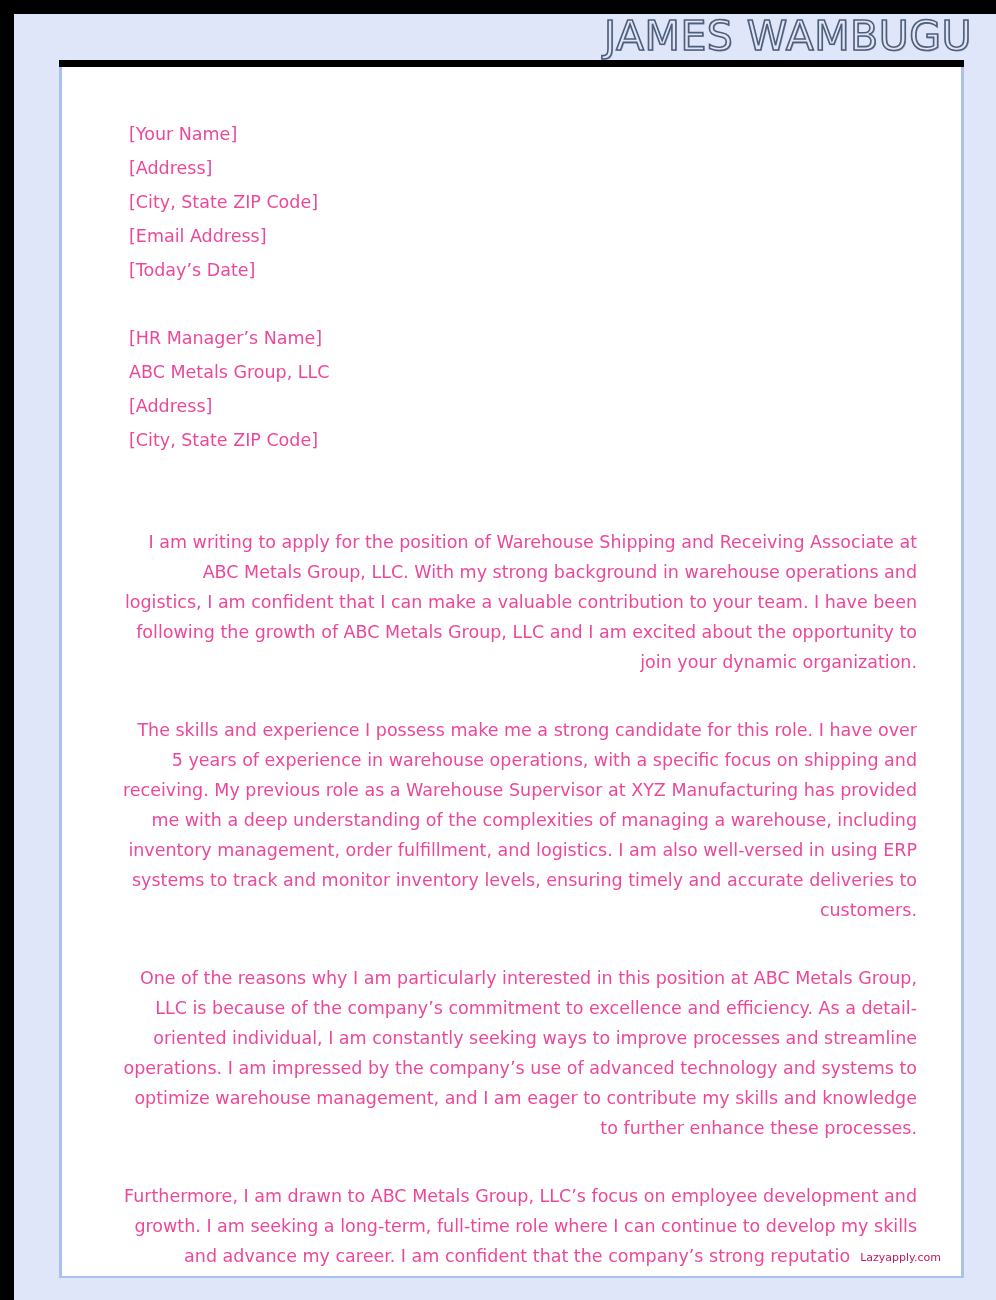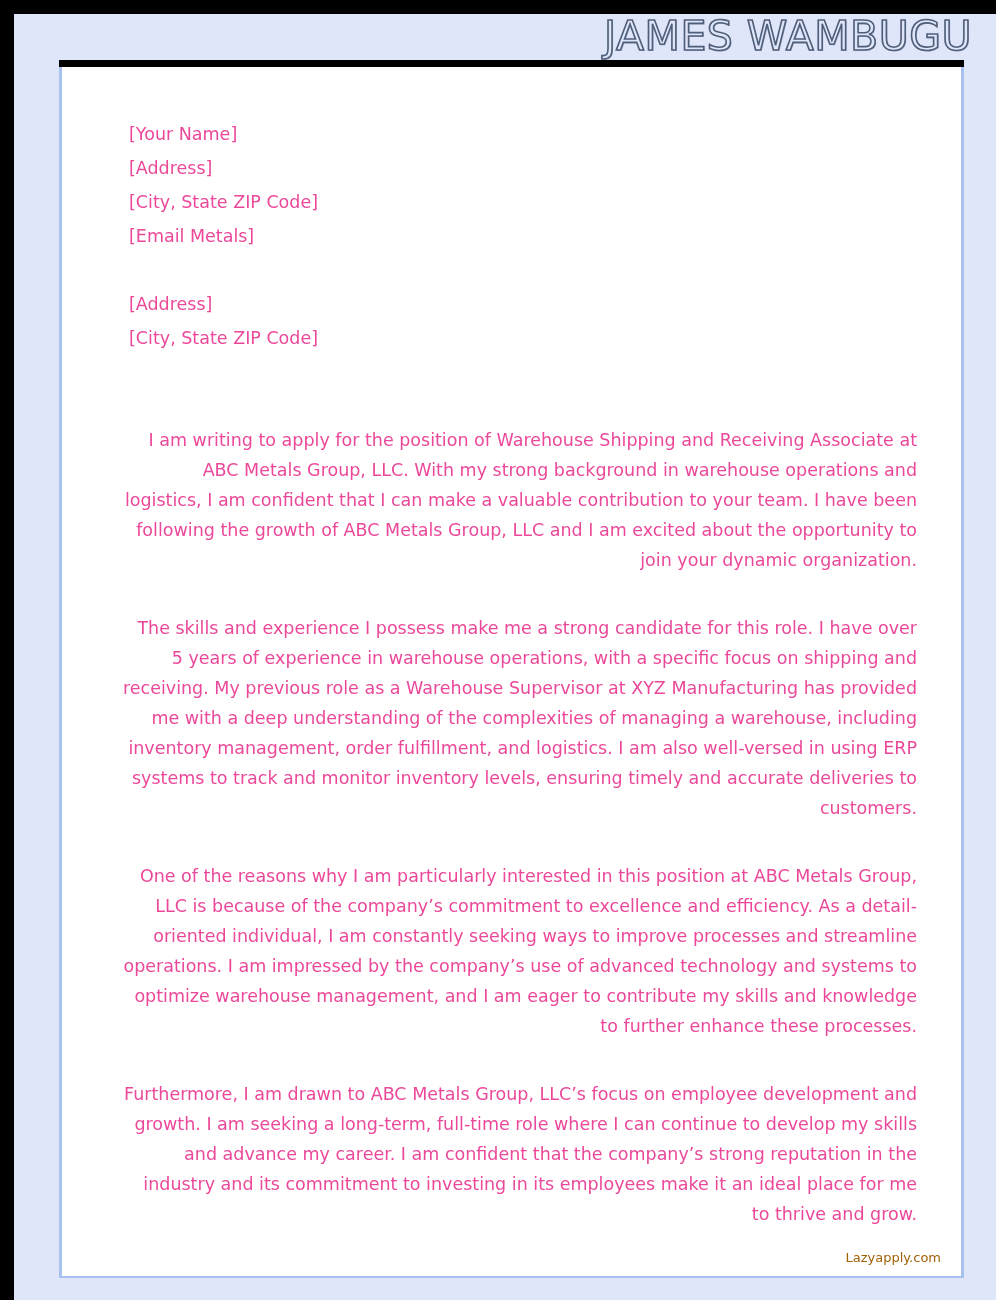--- a/index.html
+++ b/index.html
@@ -109,22 +109,22 @@
   .para { margin: 0; text-align: right; }
 
   .para + .block-gap { }
 
   
   .watermark {
     position: absolute;
     right: 12px;
     bottom: 4px;
     font-family: "DejaVu Sans", sans-serif;
-    font-size: 13px;
-    color: #a16207;
+    font-size: 11px;
+    color: #be185d;
     background: #ffffff;
     padding: 2px 4px 2px 10px;
     line-height: 16px;
     white-space: nowrap;
   }
 </style>
 </head>
 <body>
 
 <div class="page-frame">
@@ -136,26 +136,29 @@
 
     <div class="top-rule"></div>
 
     <div class="sheet">
       <div class="sheet-inner body-text">
 
         <div>
           <div class="addr-line">[Your Name]</div>
           <div class="addr-line">[Address]</div>
           <div class="addr-line">[City, State ZIP Code]</div>
-          <div class="addr-line">[Email Metals]</div>
+          <div class="addr-line">[Email Address]</div>
+          <div class="addr-line">[Today’s Date]</div>
         </div>
 
         <div class="block-gap"></div>
 
         <div>
+          <div class="addr-line">[HR Manager’s Name]</div>
+          <div class="addr-line">ABC Metals Group, LLC</div>
           <div class="addr-line">[Address]</div>
           <div class="addr-line">[City, State ZIP Code]</div>
         </div>
 
         <div class="block-gap"></div>
 
 
         <div class="block-gap"></div>
 
         <p class="para">I am writing to apply for the position of Warehouse Shipping and Receiving Associate at ABC Metals Group, LLC. With my strong background in warehouse operations and logistics, I am confident that I can make a valuable contribution to your team. I have been following the growth of ABC Metals Group, LLC and I am excited about the opportunity to join your dynamic organization.</p>

